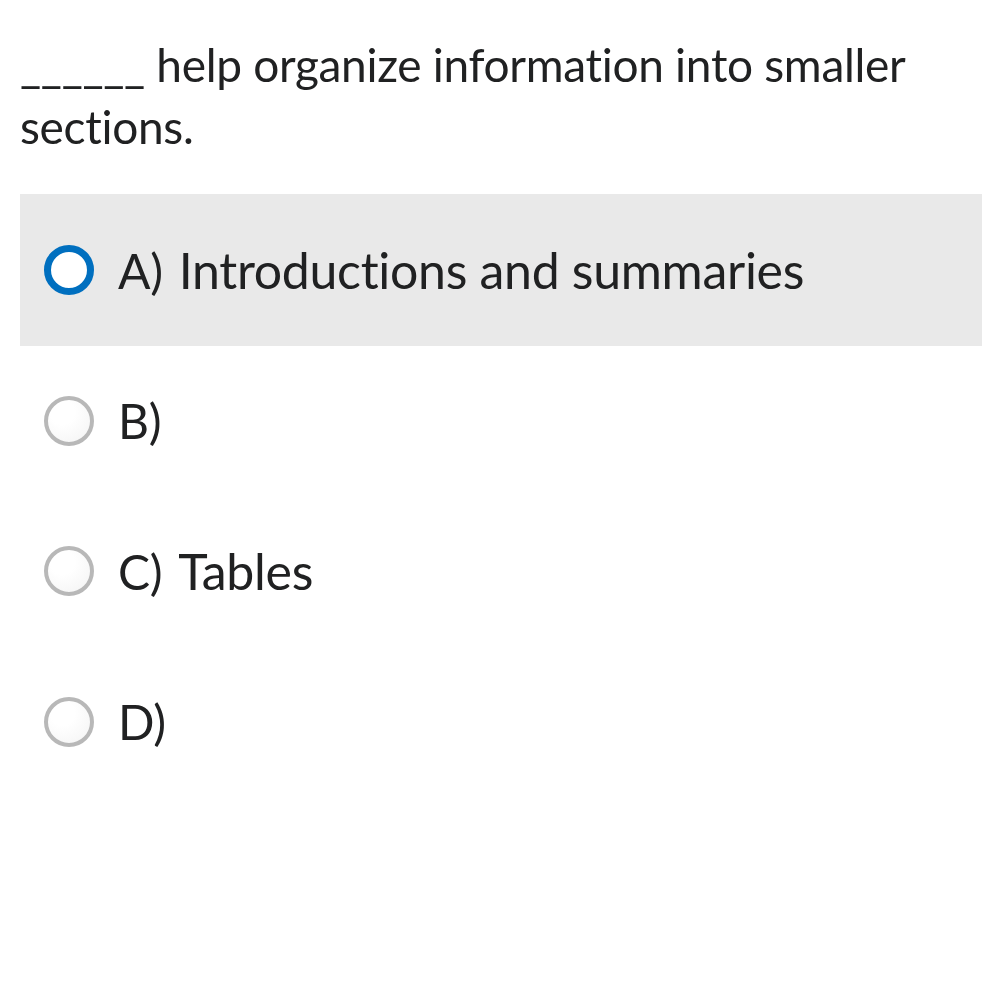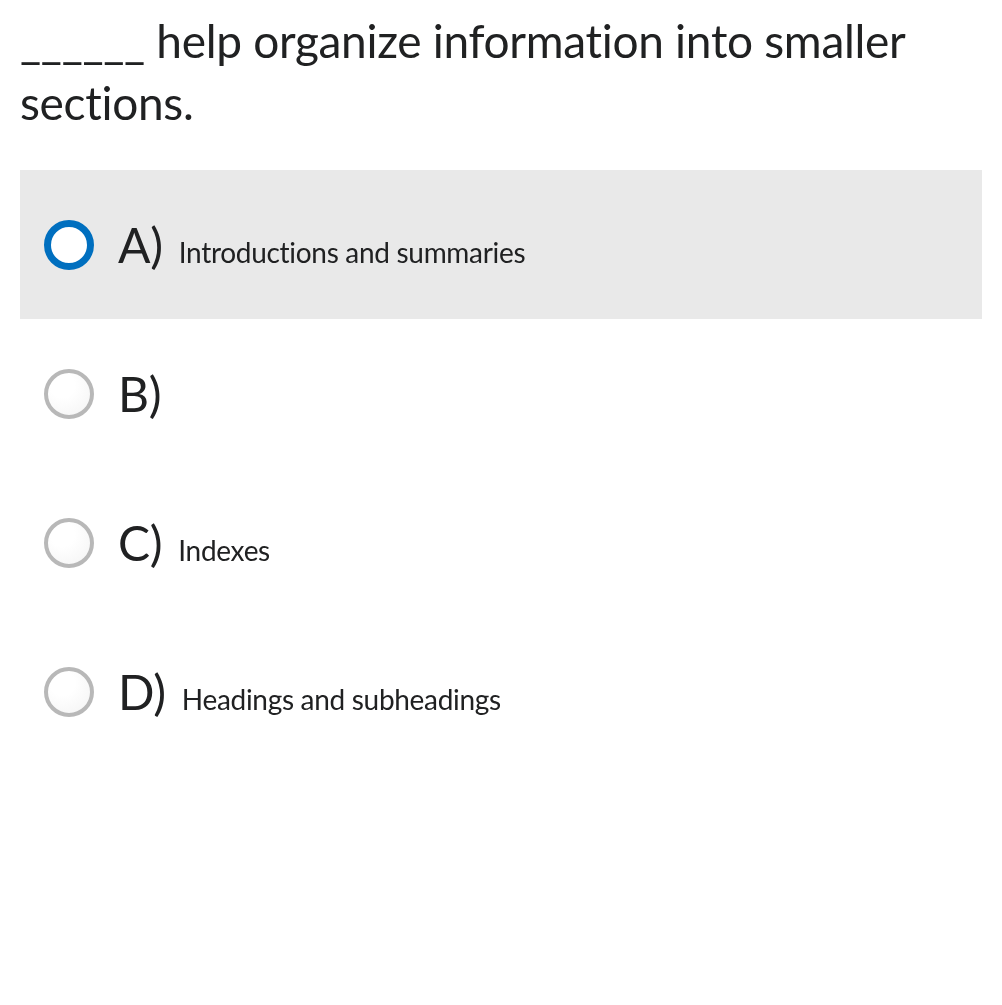--- a/index.html
+++ b/index.html
@@ -16,20 +16,21 @@
     }
     .question-container {
       padding: 10px 20px 0 20px;
     }
     .question-text {
       font-size: 46px;
       line-height: 1.35;
       color: #202122;
       margin-bottom: 36px;
       letter-spacing: -0.3px;
+      margin-top: 24px;
     }
     .options-list {
       display: flex;
       flex-direction: column;
     }
     .option-row {
       display: flex;
       align-items: center;
       padding: 46px 24px 46px 24px;
       gap: 24px;
@@ -55,21 +56,21 @@
       color: #202122;
       letter-spacing: -0.3px;
       display: flex;
       align-items: baseline;
       gap: 16px;
     }
     .option-letter {
       font-size: 48px;
     }
     .option-text {
-      font-size: 28px;
+      font-size: 50px;
     }
   </style>
 </head>
 <body>
 
 <div class="question-container">
   <div class="question-text">______ help organize information into smaller sections.</div>
 
   <div class="options-list">
 
@@ -85,26 +86,25 @@
       <div class="radio-circle"></div>
       <div class="option-label">
         <span class="option-letter">B)</span>
       </div>
     </div>
 
     <div class="option-row">
       <div class="radio-circle"></div>
       <div class="option-label">
         <span class="option-letter">C)</span>
-        <span class="option-text">Indexes</span>
+        <span class="option-text">Tables</span>
       </div>
     </div>
 
     <div class="option-row">
       <div class="radio-circle"></div>
       <div class="option-label">
         <span class="option-letter">D)</span>
-        <span class="option-text">Headings and subheadings</span>
       </div>
     </div>
 
   </div>
 </div>
 
 </body></html>

